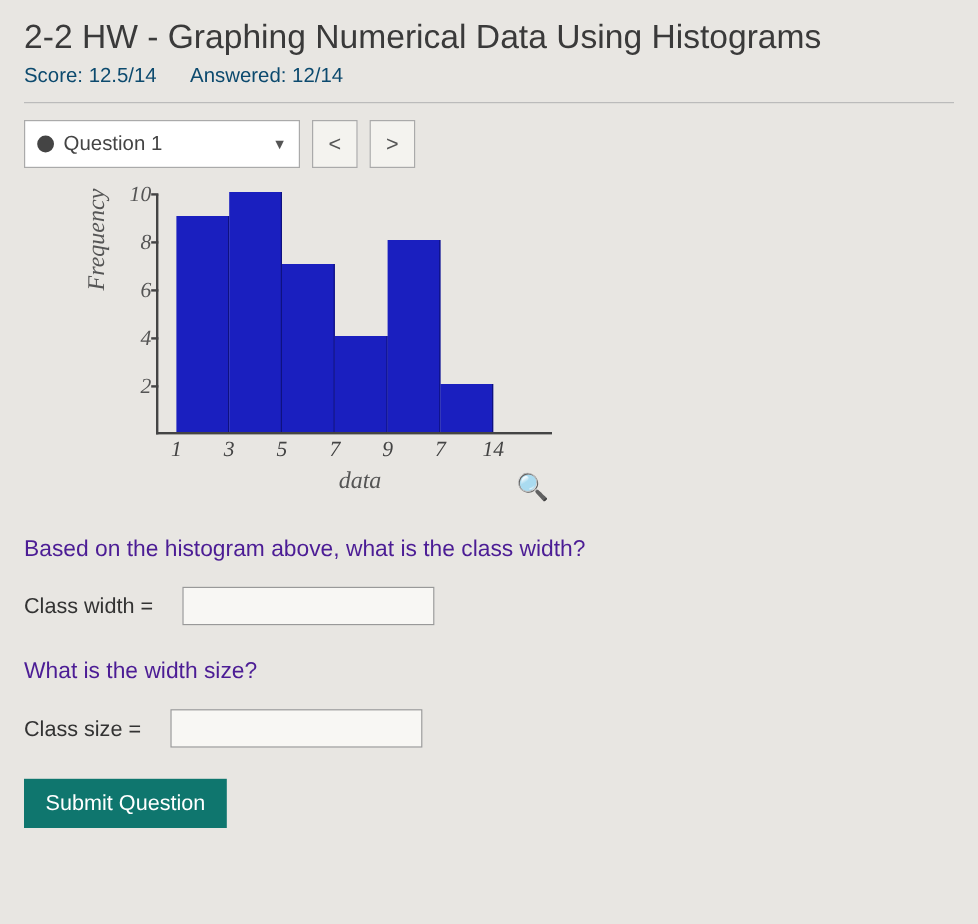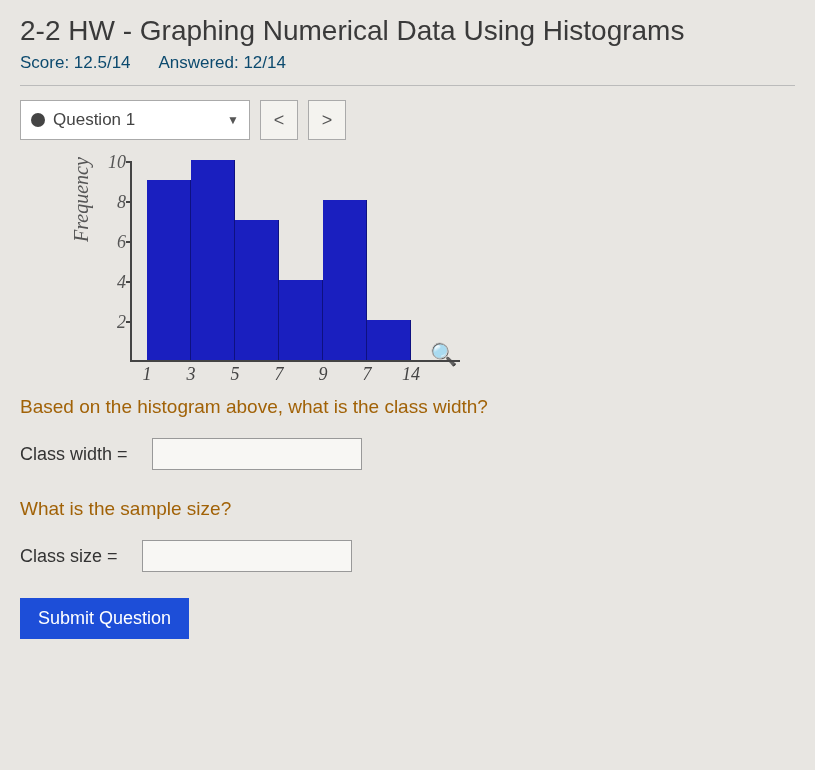--- a/index.html
+++ b/index.html
@@ -132,38 +132,38 @@
     .magnify {
       margin-left: 370px;
       margin-top: -20px;
       font-size: 22px;
       color:#666;
       cursor:pointer;
       width: 30px;
     }
     .qtext {
       font-size: 19px;
-      color: #a16207;
+      color: #4c1d95;
       margin: 28px 0 20px 0;
     }
     .field-row {
       display:flex; align-items:center; gap:24px;
       font-size: 18px; color:#333;
       margin: 14px 0 26px 0;
     }
     .field-row input {
       width: 210px; height: 32px;
       border: 1px solid #999;
       background: #f8f7f4;
       padding: 0 6px;
       font-size: 16px;
     }
     .submit-btn {
       display:inline-block;
-      background: #1d4ed8;
+      background: #0f766e;
       color: #fff;
       font-size: 18px;
       padding: 10px 18px;
       border: none;
       cursor: pointer;
     }
   </style>
 </head>
 <body>
 
@@ -212,30 +212,31 @@
       <div class="ytick-mark" style="top: 159px;"></div>
       <div class="ytick" style="top: 120px;">4</div>
       <div class="ytick-mark" style="top: 119px;"></div>
       <div class="ytick" style="top: 80px;">6</div>
       <div class="ytick-mark" style="top: 79px;"></div>
       <div class="ytick" style="top: 40px;">8</div>
       <div class="ytick-mark" style="top: 39px;"></div>
       <div class="ytick" style="top: 0px;">10</div>
       <div class="ytick-mark" style="top: -1px;"></div>
     </div>
+  <div class="xlabel">data</div>
   <div class="magnify">🔍</div>
 </div>
 
 <div class="qtext">Based on the histogram above, what is the class width?</div>
 <div class="field-row">
   <span>Class width =</span>
   <input type="text" style="">
 </div>
 
-<div class="qtext">What is the sample size?</div>
+<div class="qtext">What is the width size?</div>
 <div class="field-row">
   <span>Class size =</span>
   <input type="text" style="">
 </div>
 
 <button class="submit-btn">Submit Question</button>
 
 
 
 

